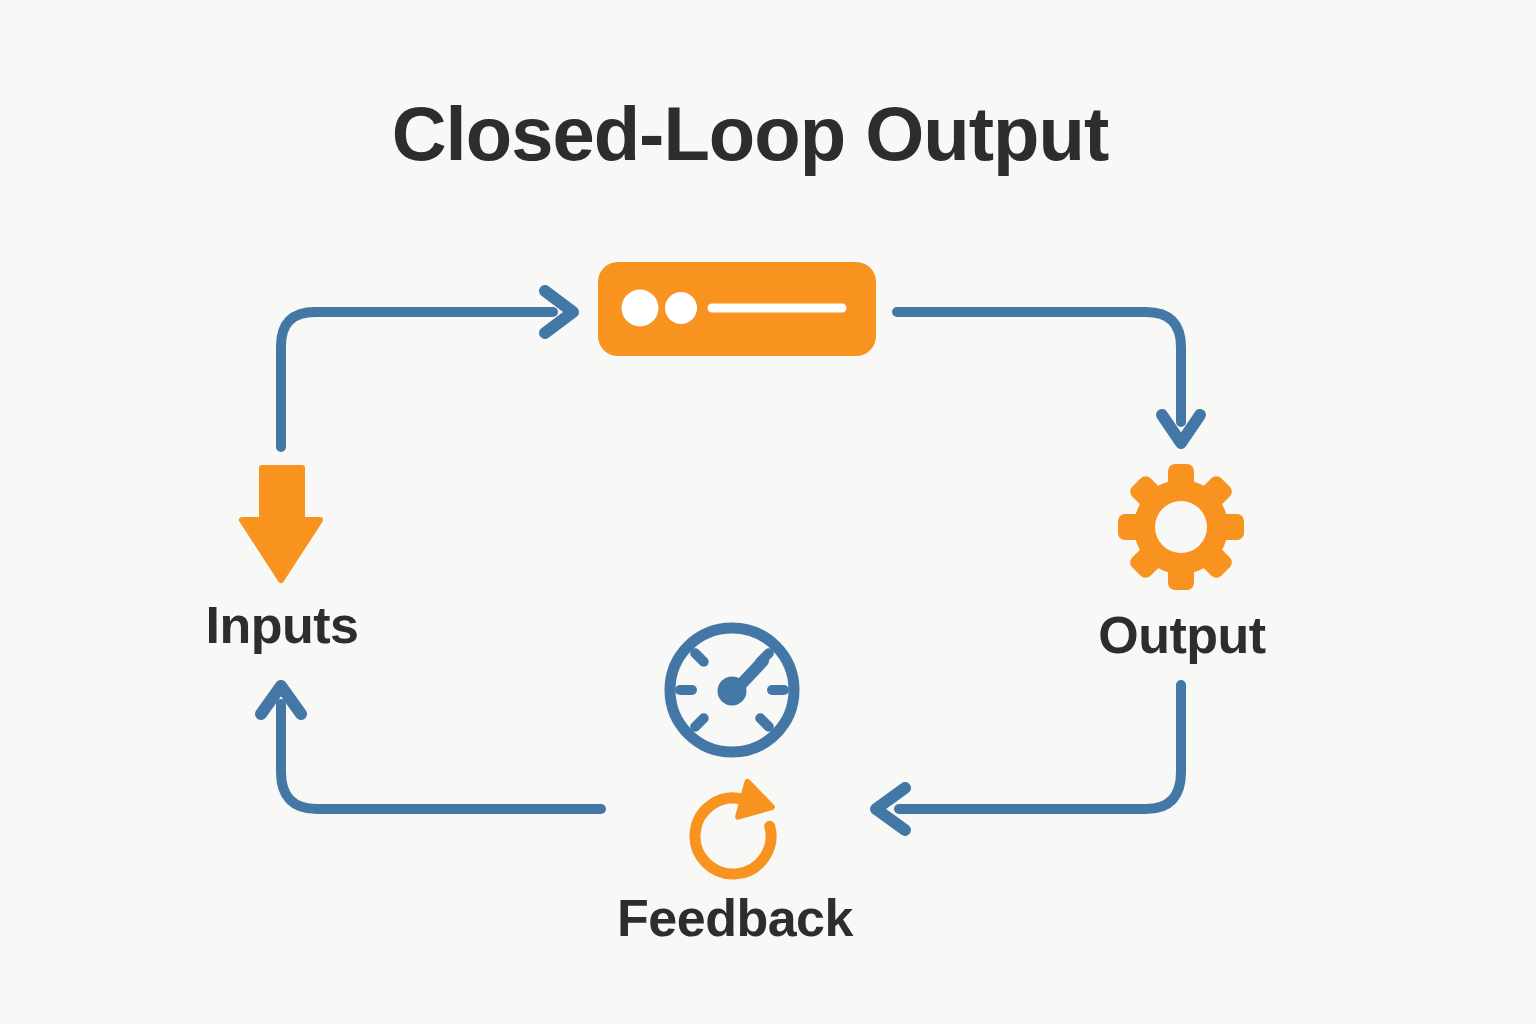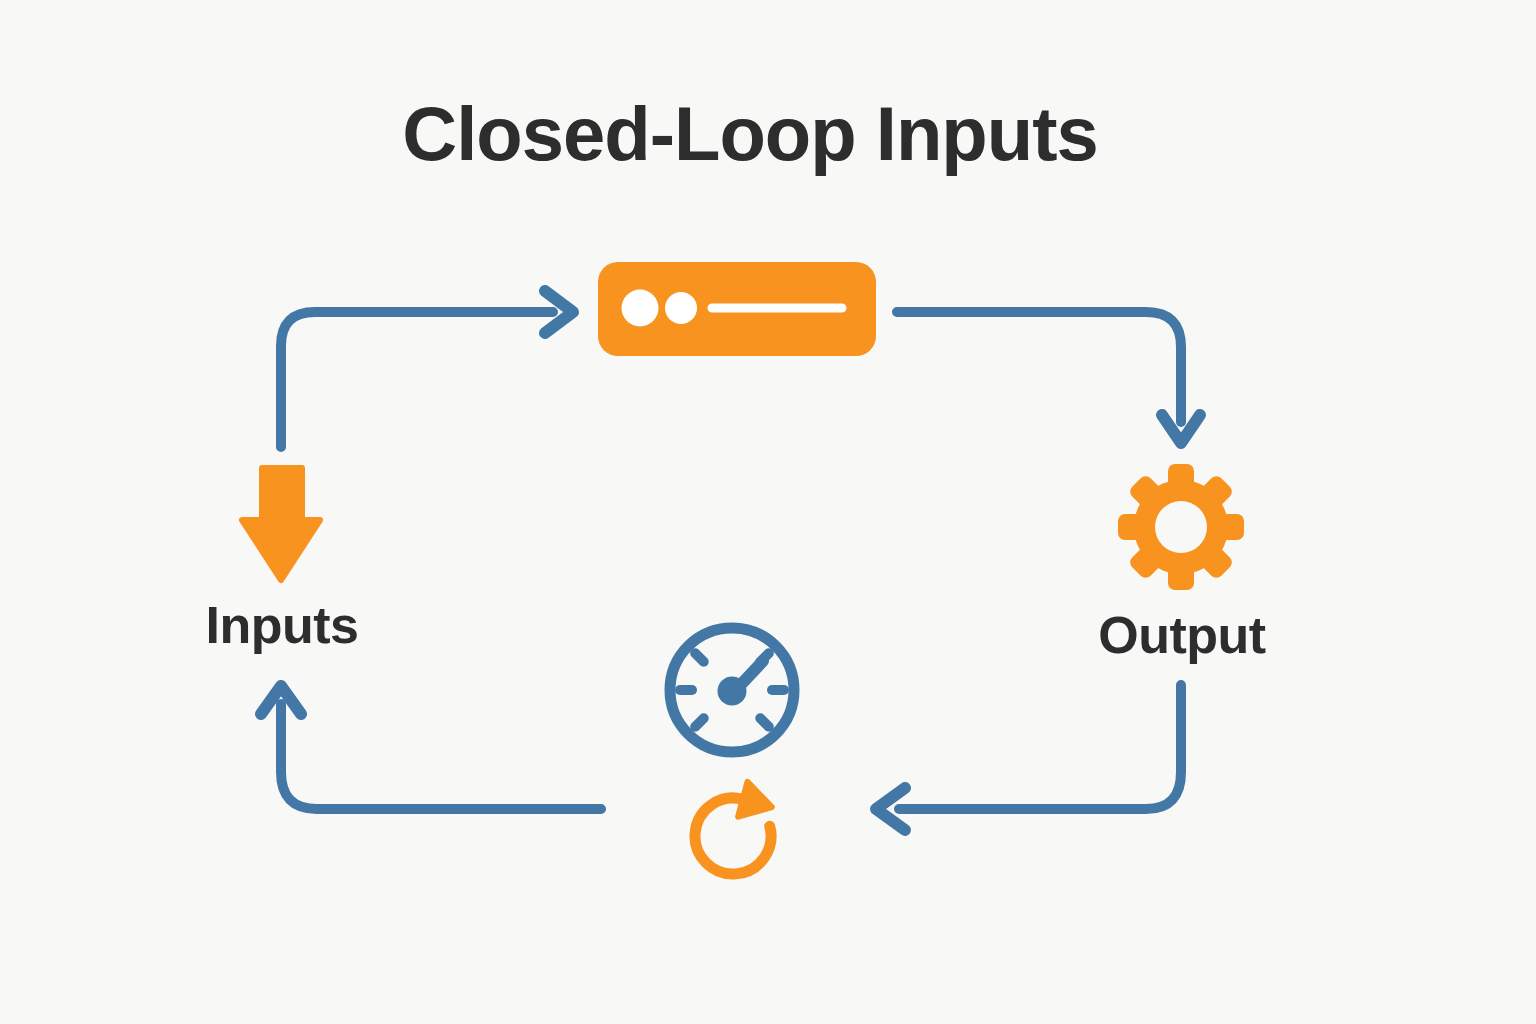--- a/index.html
+++ b/index.html
@@ -105,21 +105,21 @@
     stroke: var(--orange);
     stroke-width: 6;
     stroke-linejoin: round;
   }
 </style>
 </head>
 <body>
 
 <div class="canvas">
 
-  <div class="title">Closed-Loop Inputs</div>
+  <div class="title">Closed-Loop Output</div>
 
   <svg class="diagram-svg" viewBox="0 0 1536 1024" xmlns="http://www.w3.org/2000/svg">
 
     <g>
       <path class="flow-line" d="M 281 447 V 346 Q 281 312 315 312 H 553"></path>
       <polyline class="flow-chevron" points="545,291 573,312 545,333"></polyline>
     </g>
 
     <g>
       <path class="flow-line" d="M 897 312 H 1146 Q 1181 312 1181 347 V 422"></path>
@@ -177,14 +177,15 @@
     </g>
 
     <g>
       <path class="refresh-stroke" d="M 769.7 826.2 A 38 38 0 1 1 742.8 799.3"></path>
       <polygon class="orange-fill orange-outline" points="771.8,807.1 738.1,816.7 747.5,781.9"></polygon>
     </g>
   </svg>
 
   <div class="node-label label-output">Output</div>
   <div class="node-label label-inputs">Inputs</div>
+  <div class="node-label label-feedback">Feedback</div>
 
 </div>
 
 </body></html>

